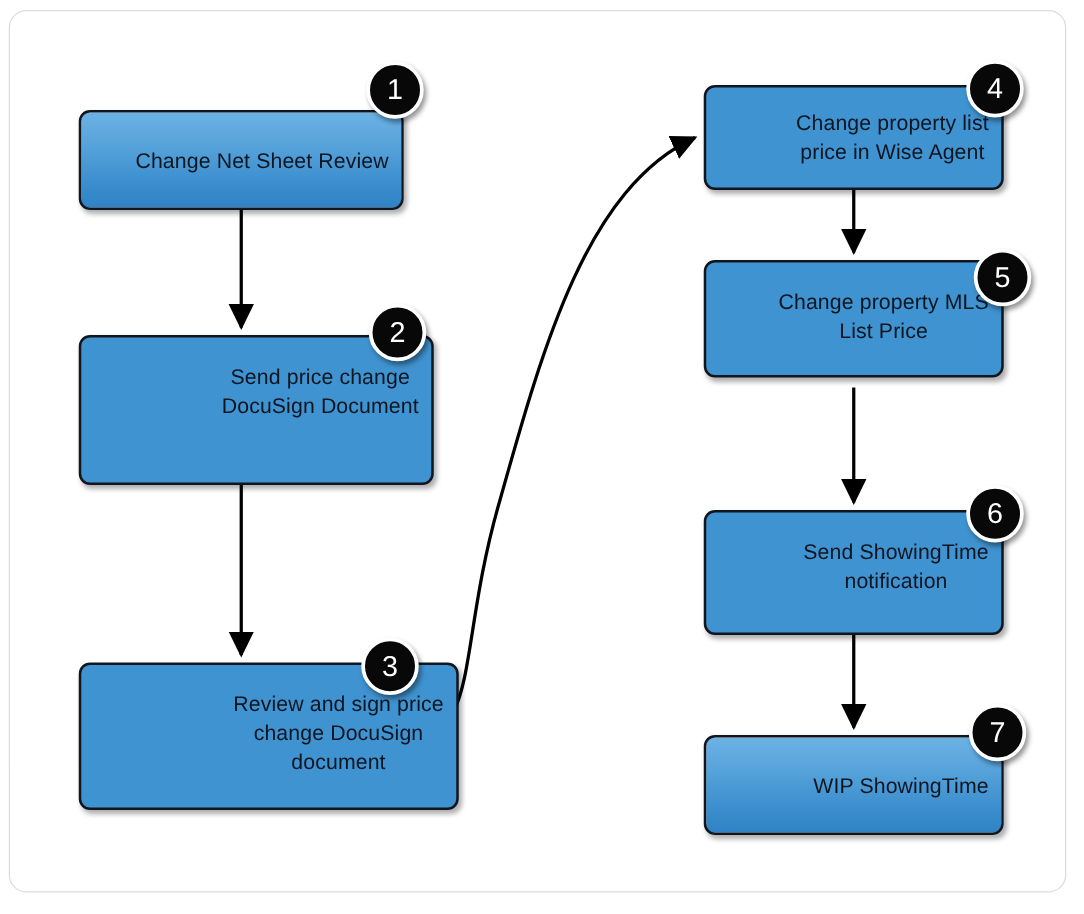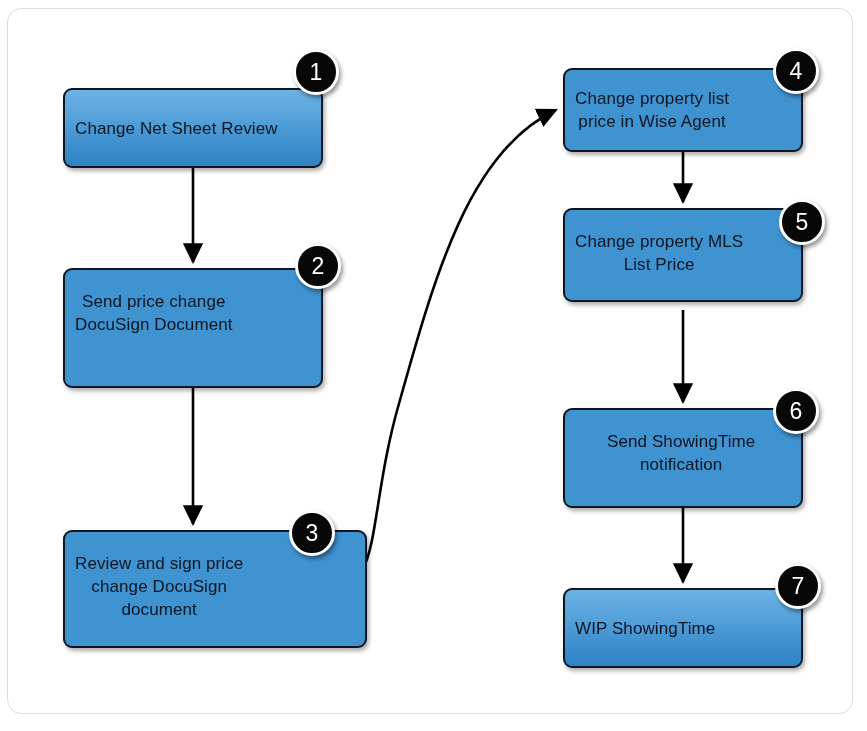--- a/index.html
+++ b/index.html
@@ -42,21 +42,21 @@
   
   .node {
     position: absolute;
     box-sizing: border-box;
     border: 2px solid #10161f;
     border-radius: 9px;
     background: #3f93d1;
     box-shadow: 2px 3px 4px rgba(0,0,0,0.32);
     display: flex;
     align-items: center;
-    justify-content: flex-start;
+    justify-content: flex-end;
   }
   .node.grad {
     background: linear-gradient(to bottom, #6cb2e4 0%, #58a4dc 32%, #3d8fce 72%, #2f83c4 100%);
   }
   .node-label {
     color: #0d1520;
     font-family: "Liberation Sans", sans-serif;
     font-size: 17px;
     line-height: 23px;
     text-align: center;
@@ -121,21 +121,21 @@
     <line x1="683" y1="508" x2="683" y2="582" stroke="#000000" stroke-width="2.6" marker-end="url(#arrowhead)"></line>
   </svg>
 
   <div class="node grad" style="left:63px; top:88px; width:260px; height:80px;">
     <div class="node-label">Change Net Sheet Review</div>
   </div>
   <div class="badge" style="left:293px; top:49px;">
     <span class="badge-num">1</span>
   </div>
 
-  <div class="node top-text" style="left:63px; top:268px; width:260px; height:120px;">
+  <div class="node top-text" style="left:63px; top:268px; width:284px; height:120px;">
     <div class="node-label">Send price change
 DocuSign Document</div>
   </div>
   <div class="badge" style="left:295px; top:243px;">
     <span class="badge-num">2</span>
   </div>
 
   <div class="node top-text" style="left:63px; top:530px; width:304px; height:118px;">
     <div class="node-label">Review and sign price
 change DocuSign

